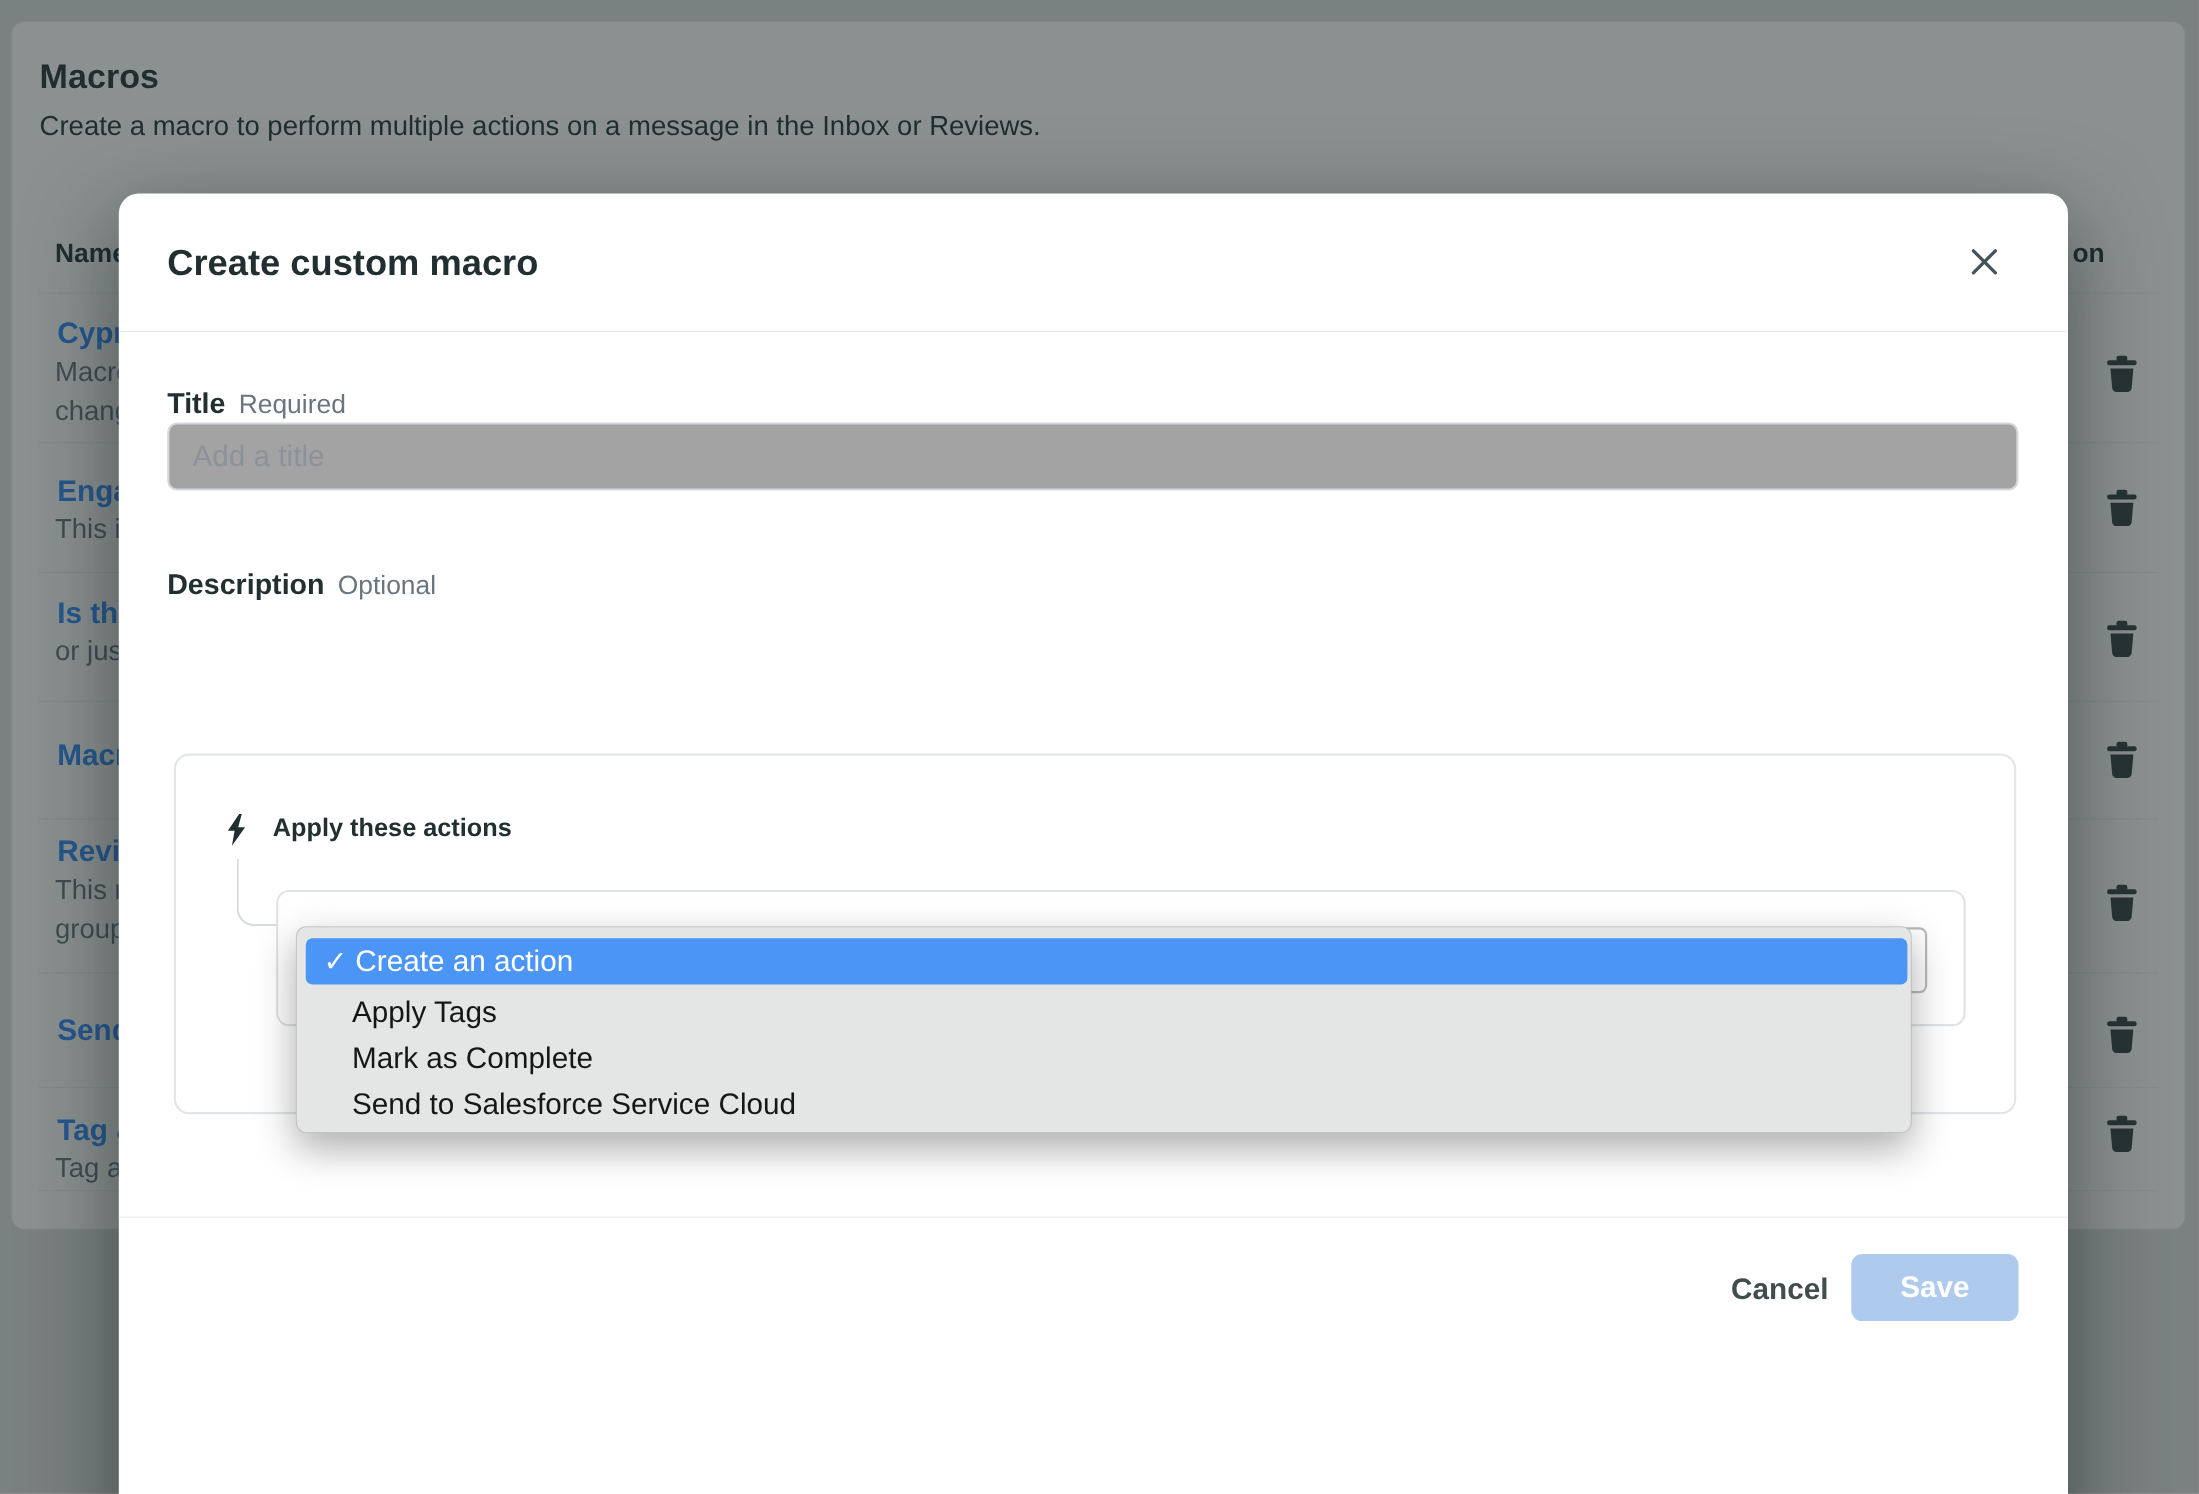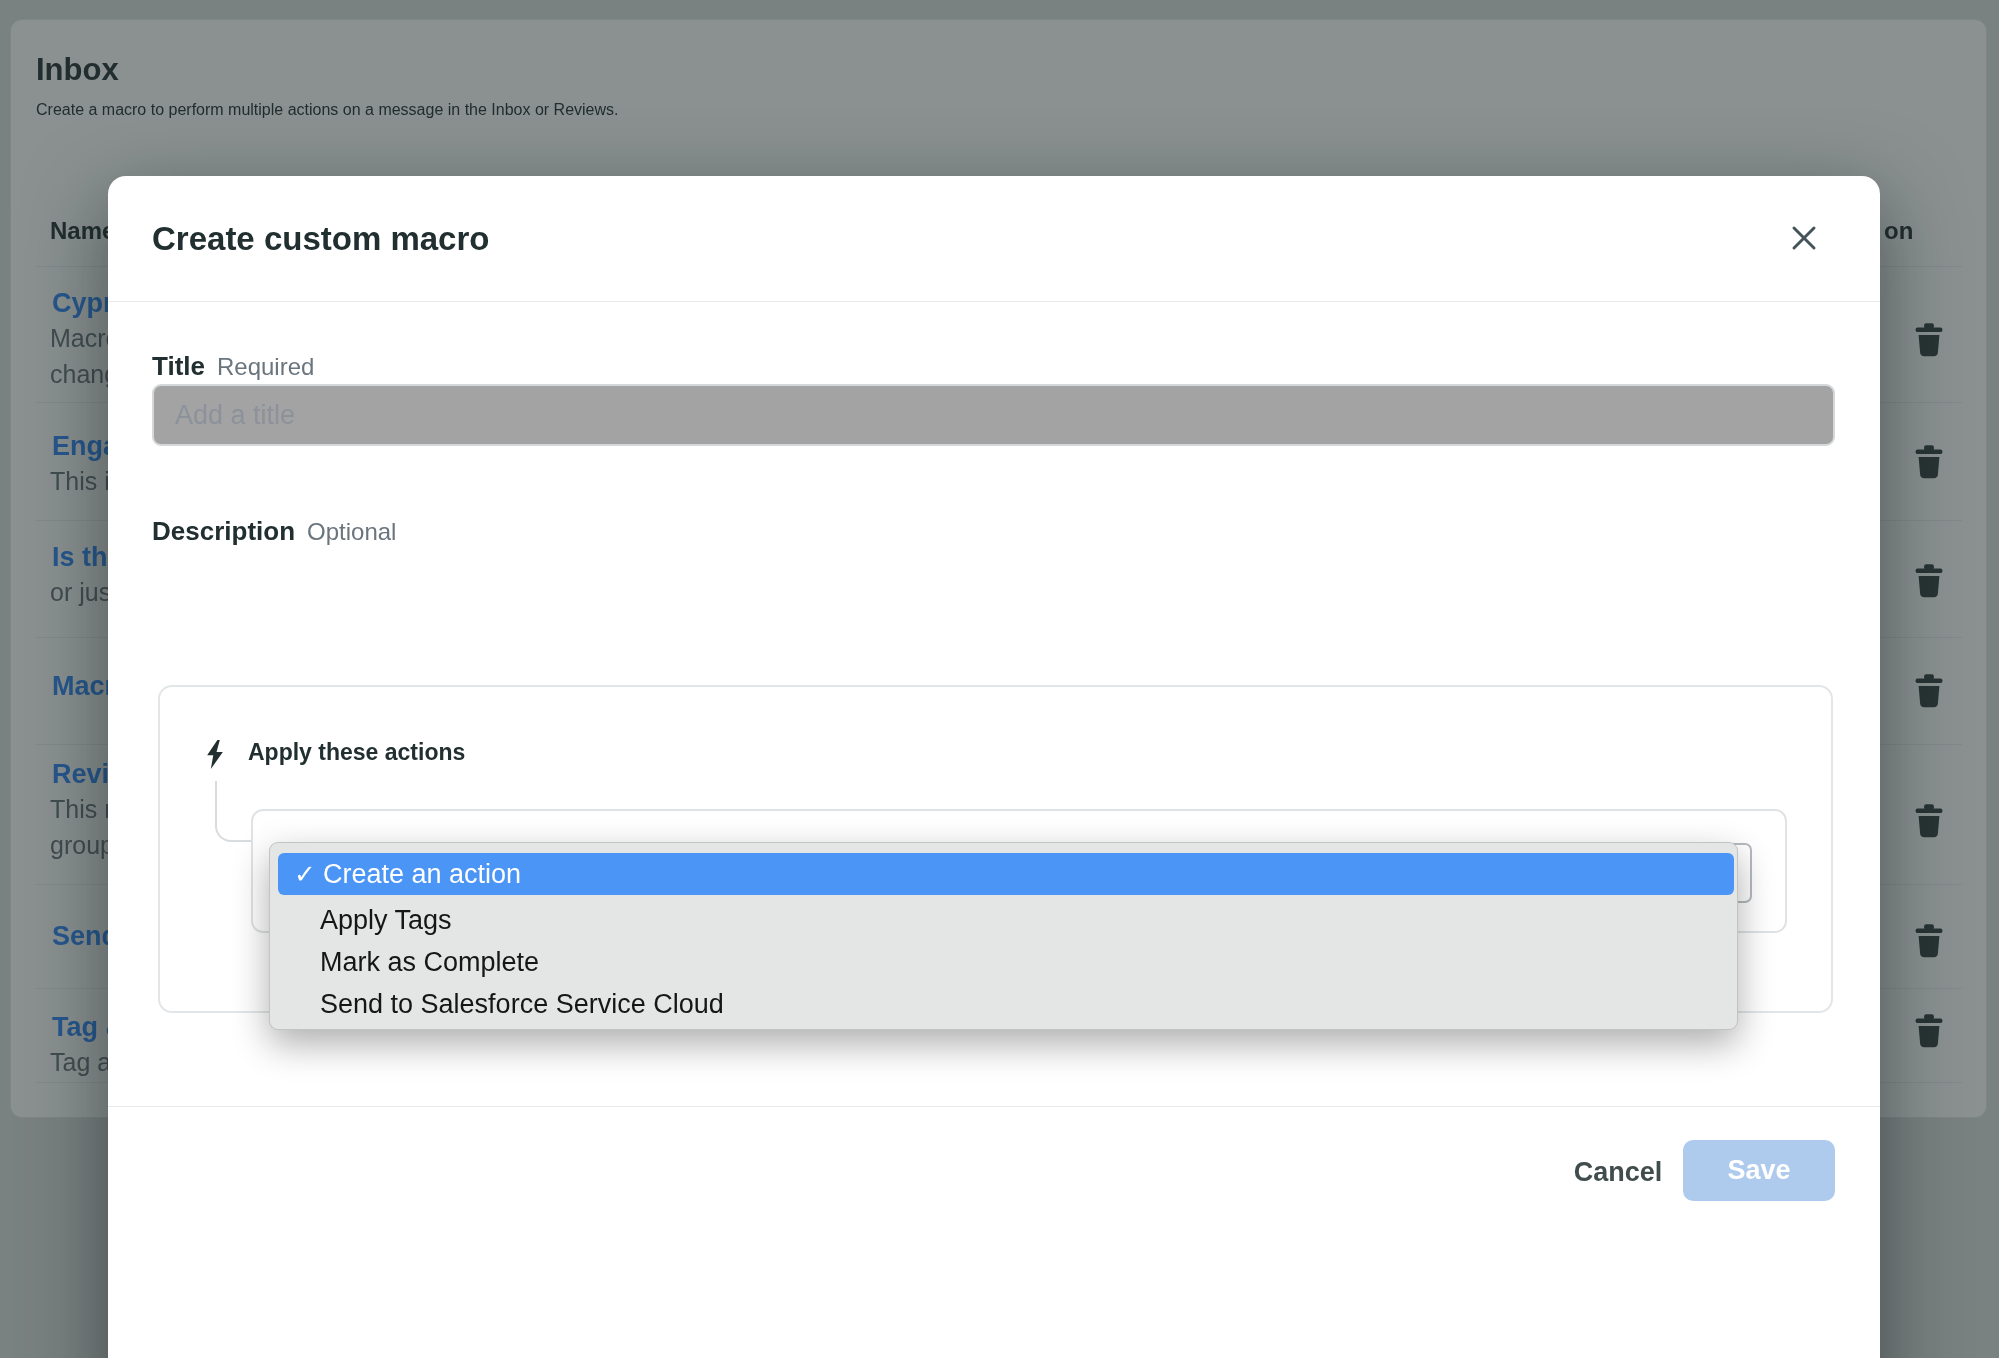--- a/index.html
+++ b/index.html
@@ -5,21 +5,21 @@
   * { margin:0; padding:0; box-sizing:border-box; }
   html,body { width:1999px; height:1358px; overflow:hidden;
     font-family:"Liberation Sans", sans-serif; background:var(--page-bg); }
 
   
   .page { position:absolute; inset:0; }
   .bg-card { position:absolute; left:10px; top:19px; width:1977px; height:1099px;
     background:var(--card-bg); border:1px solid var(--card-border); border-radius:12px; }
   .page-title { position:absolute; left:36px; top:52px; font-size:31px; font-weight:700;
     color:var(--dark-text); }
-  .page-subtitle { position:absolute; left:36px; top:101px; font-size:16px;
+  .page-subtitle { position:absolute; left:36px; top:101px; font-size:25px;
     color:var(--dark-text); }
   .th { position:absolute; top:217px; font-size:24px; font-weight:700; color:var(--dark-text); }
   .th-name { left:50px; }
   .th-action { left:1884px; }
   .sep { position:absolute; left:35px; width:1927px; height:1px; background:var(--separator); }
   .row-name { position:absolute; left:52px; font-size:27px; font-weight:700; color:var(--link-blue);
     white-space:nowrap; cursor:pointer; }
   .row-desc { position:absolute; left:50px; font-size:25px; color:var(--muted-text); white-space:nowrap; }
   .trash-btn { position:absolute; left:1912px; width:34px; height:38px; background:none; border:none;
     cursor:pointer; }
@@ -80,21 +80,21 @@
     cursor:pointer; font-family:"Liberation Sans",sans-serif; text-align:center; }
   .save-btn { position:absolute; left:1575px; top:964px; width:152px; height:61px;
     background:var(--save-disabled-bg); border:none; border-radius:10px; font-size:27px; font-weight:700;
     color:var(--save-text); font-family:"Liberation Sans",sans-serif; cursor:default; }
 </style>
 </head>
 <body>
 
 <div class="page">
   <div class="bg-card"></div>
-  <div class="page-title">Inbox</div>
+  <div class="page-title">Macros</div>
   <div class="page-subtitle">Create a macro to perform multiple actions on a message in the Inbox or Reviews.</div>
   <div class="th th-name">Name</div>
   <div class="th th-action">on</div>
   <div class="sep" style="top:266px"></div>
   <div id="table-rows">
       <div class="row-name" style="top: 288px;">Cypr</div>
       <div class="row-desc" style="top: 324px;">Macro</div>
       <div class="row-desc" style="top: 360px;">chang</div>
       <button class="trash-btn" style="top: 322px;"><svg viewBox="0 0 24 26">
           <rect x="8.3" y="0.5" width="7.4" height="4" rx="1.6"></rect>

